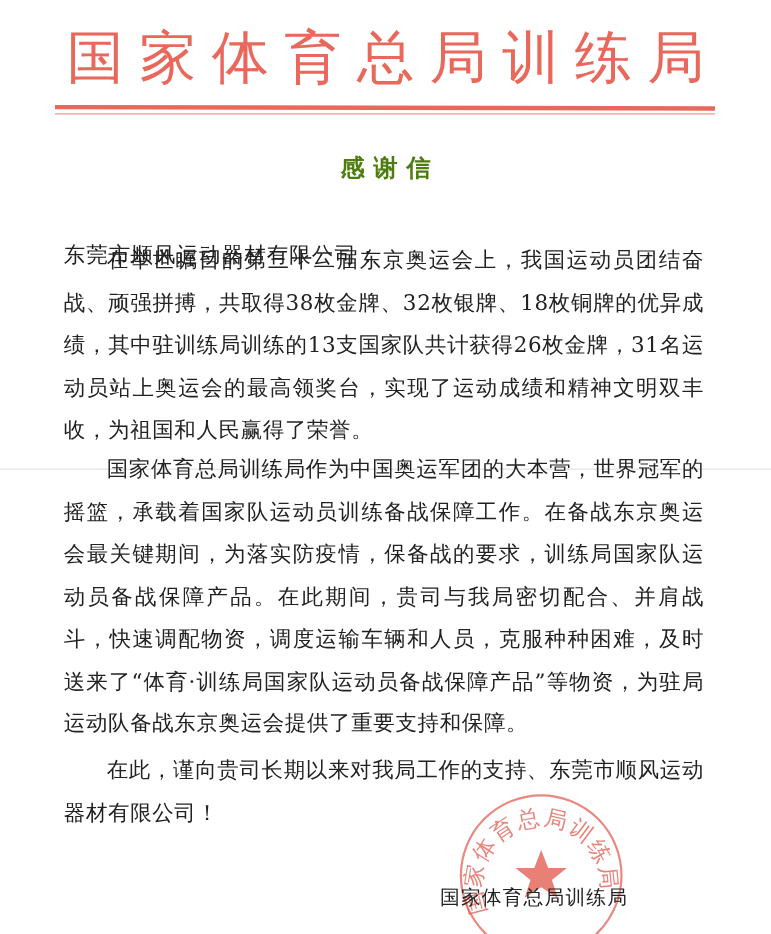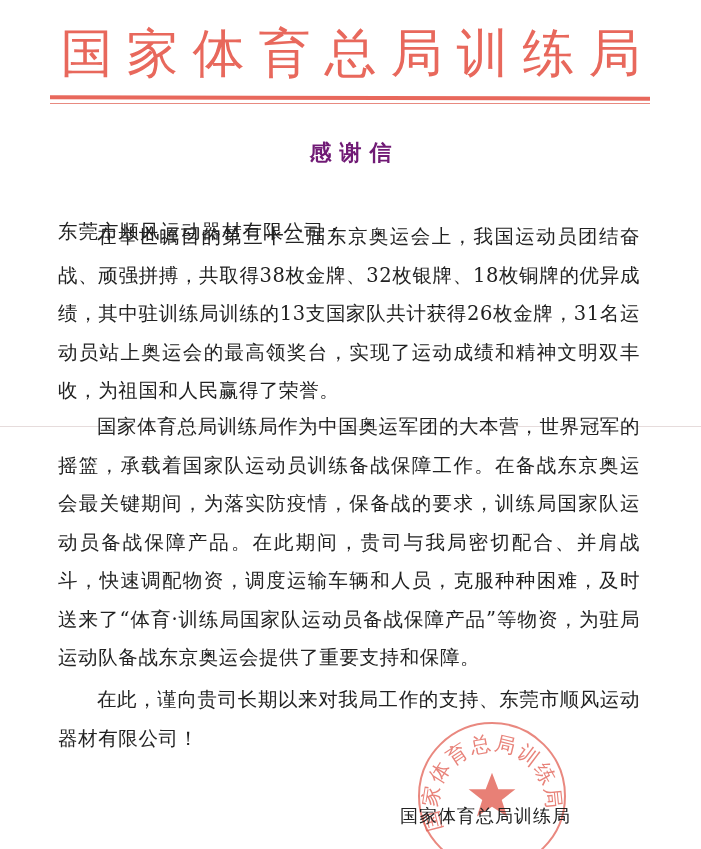--- a/index.html
+++ b/index.html
@@ -49,21 +49,21 @@
     .letter-title {
       position: absolute;
       left: 0;
       top: 138px;
       width: 701px;
       text-align: center;
       font-size: 22px;
       font-weight: bold;
       letter-spacing: 8px;
       text-indent: 8px;
-      color: #701a75;
+      color: #4d7c0f;
       font-family: "DejaVu Sans", "Liberation Sans", sans-serif;
     }
     .body-text {
       position: absolute;
       left: 58px;
       width: 582px;
       font-size: 19.5px;
       color: #222222;
       font-family: "DejaVu Serif", "Liberation Serif", serif;
       margin-top: 42px;

